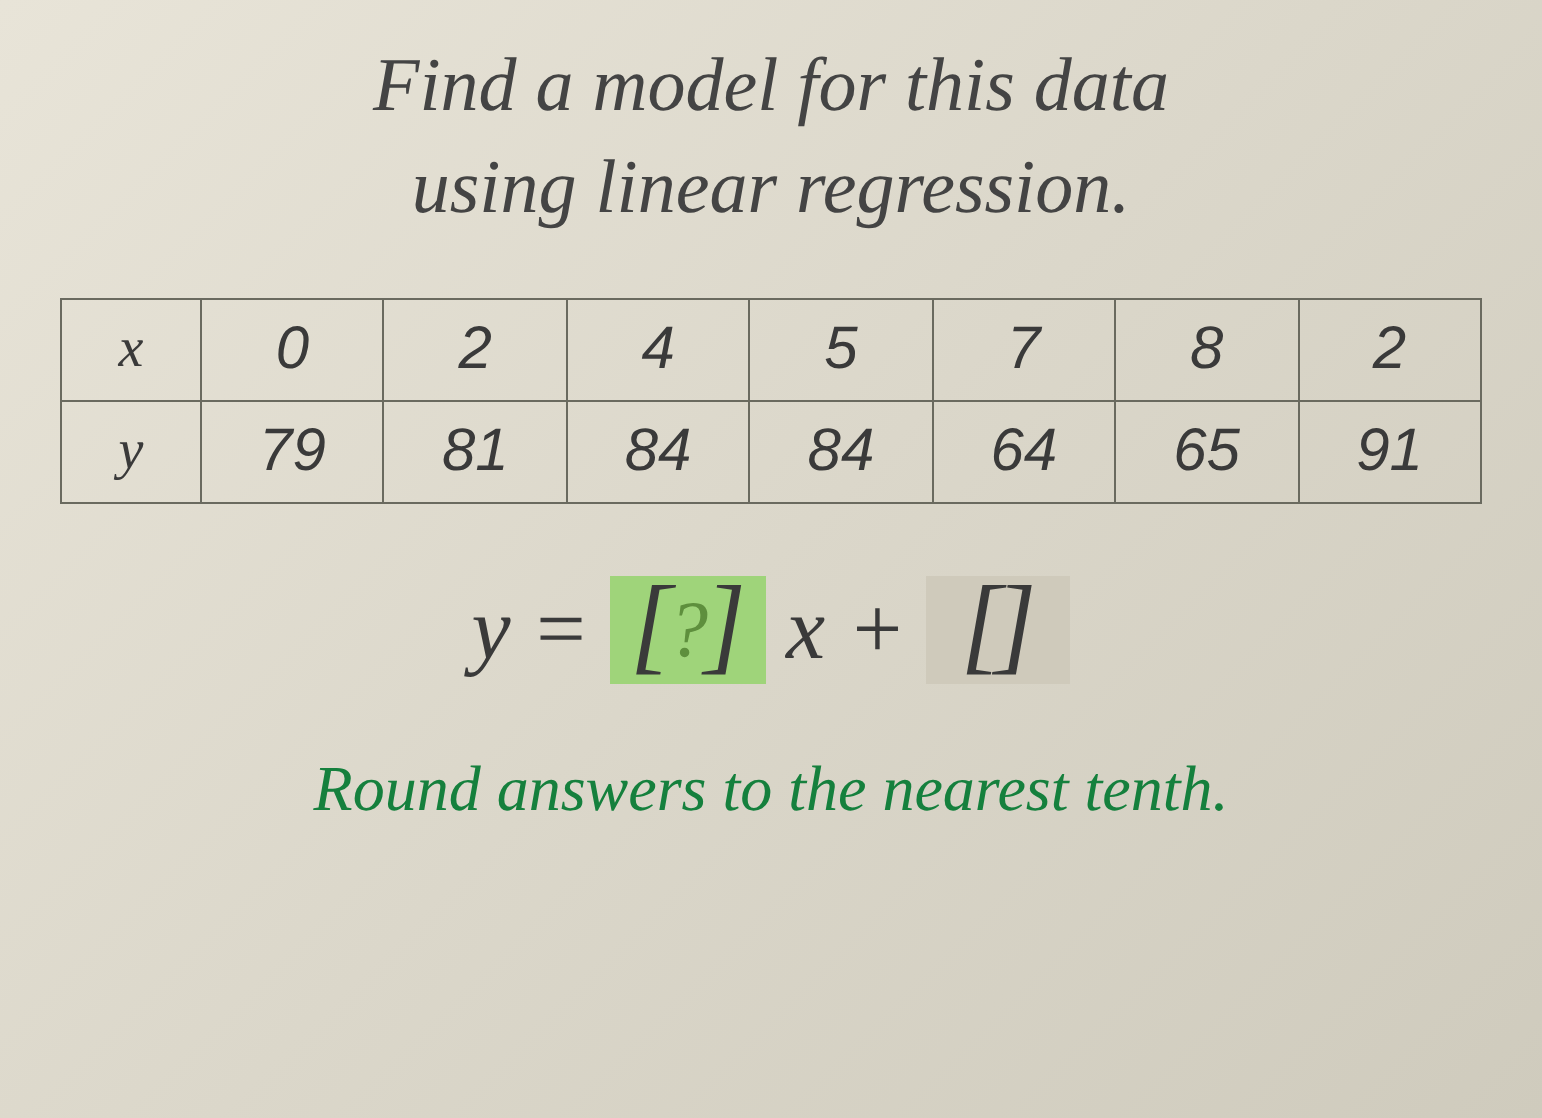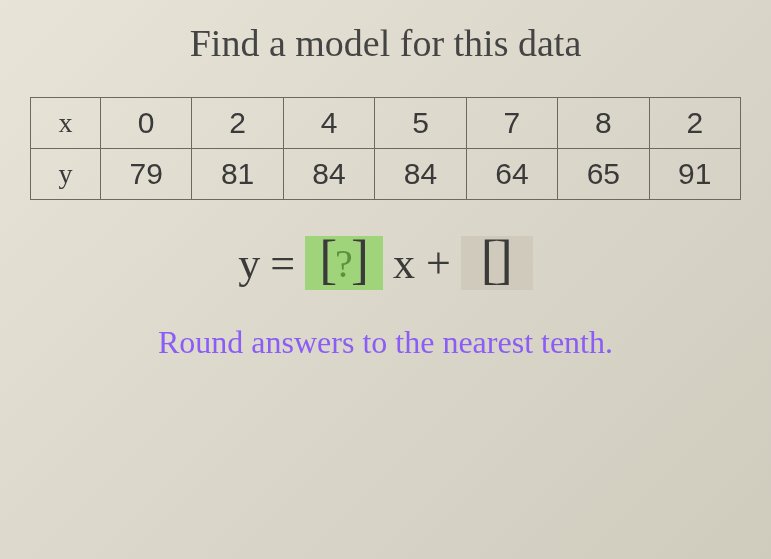--- a/index.html
+++ b/index.html
@@ -1,15 +1,15 @@
 <!DOCTYPE html>
 <html><head>
   <meta charset="utf-8">
   <style>
-    * { box-sizing: border-box; margin: 0; padding: 0; }
+    * { box-sizing: border-box; margin: 0; padding: 0; font-style: italic; }
     body {
       width: 771px;
       height: 559px;
       background: linear-gradient(135deg, #e8e4d8 0%, #dbd7ca 50%, #cfcbbd 100%);
       font-family: Georgia, 'Times New Roman', serif;
       color: #3a3a3a;
       overflow: hidden;
       position: relative;
     }
     .container {
@@ -77,31 +77,32 @@
       color: #3a3a3a;
       position: relative;
       top: -3px;
     }
     .slot .br.l { margin-right: -2px; }
     .slot .br.r { margin-left: -2px; }
     .slot .val { font-size: 40px; }
     .instruction {
       text-align: center;
       font-size: 32px;
-      color: #8b5cf6;
+      color: #15803d;
       font-family: Georgia, serif;
     }
   </style>
 </head>
 <body>
 
 <div class="container">
 
   <div class="prompt">
     <span>Find a model for this data</span><br>
+    <span>using linear regression.</span>
   </div>
 
   <table class="data-table">
     <tbody>
         <tr>
       <td class="hdr">x</td>
       <td>0</td>
       <td>2</td>
       <td>4</td>
       <td>5</td>

